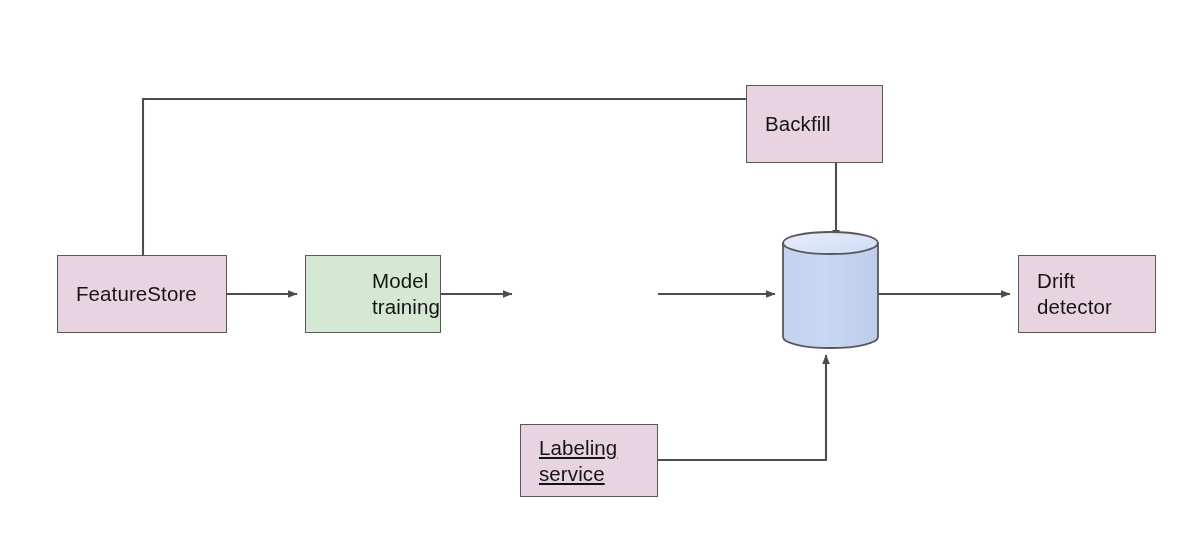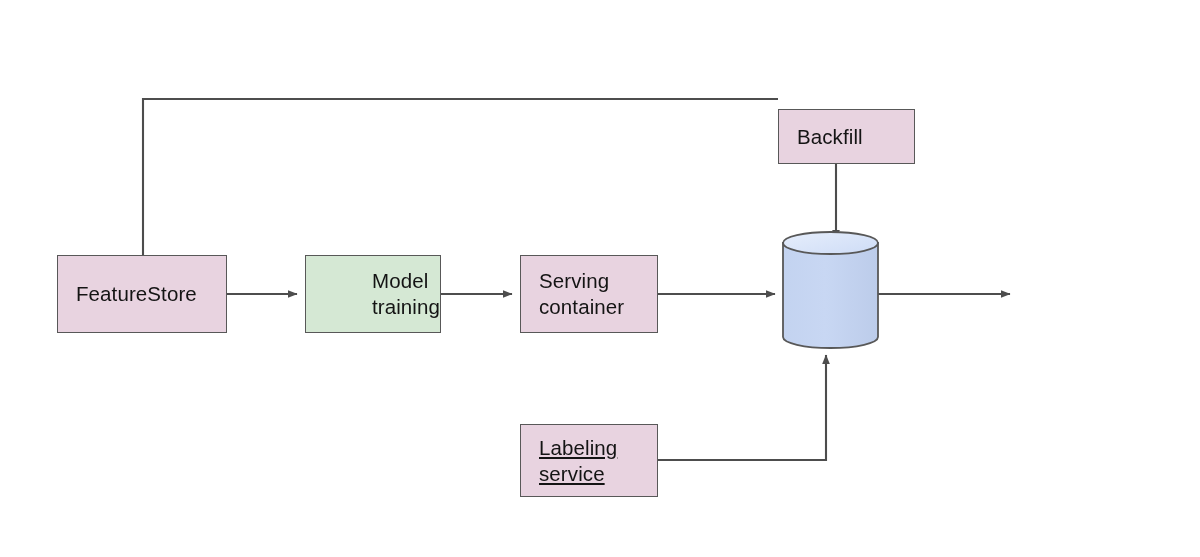--- a/index.html
+++ b/index.html
@@ -106,29 +106,29 @@
 
   <div class="node pink" style="left:57px; top:255px; width:170px; height:78px;">
     <span>FeatureStore</span>
   </div>
 
   <div class="node green" style="left:305px; top:255px; width:136px; height:78px;">
     <span>Model
 training</span>
   </div>
 
-  <div class="node pink" style="left:520px; top:255px; width:138px; height:78px;">
-    <span>Serving
-container</span>
-  </div>
 
-  <div class="node pink" style="left:778px; top:85px; width:137px; height:55px;margin-top:24px;">
+  <div class="node pink" style="left:746px; top:85px; width:137px; height:78px;">
     <span>Backfill</span>
   </div>
 
 
+  <div class="node pink" style="left:1018px; top:255px; width:138px; height:78px;">
+    <span>Drift
+detector</span>
+  </div>
 
   <div class="node pink" style="left:520px; top:424px; width:138px; height:73px;text-decoration:underline;">
     <span>Labeling
 service</span>
   </div>
 
 </div>
 
 </body></html>

